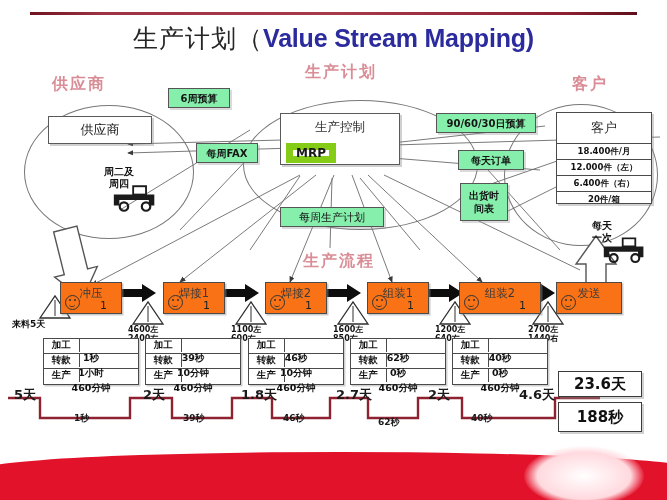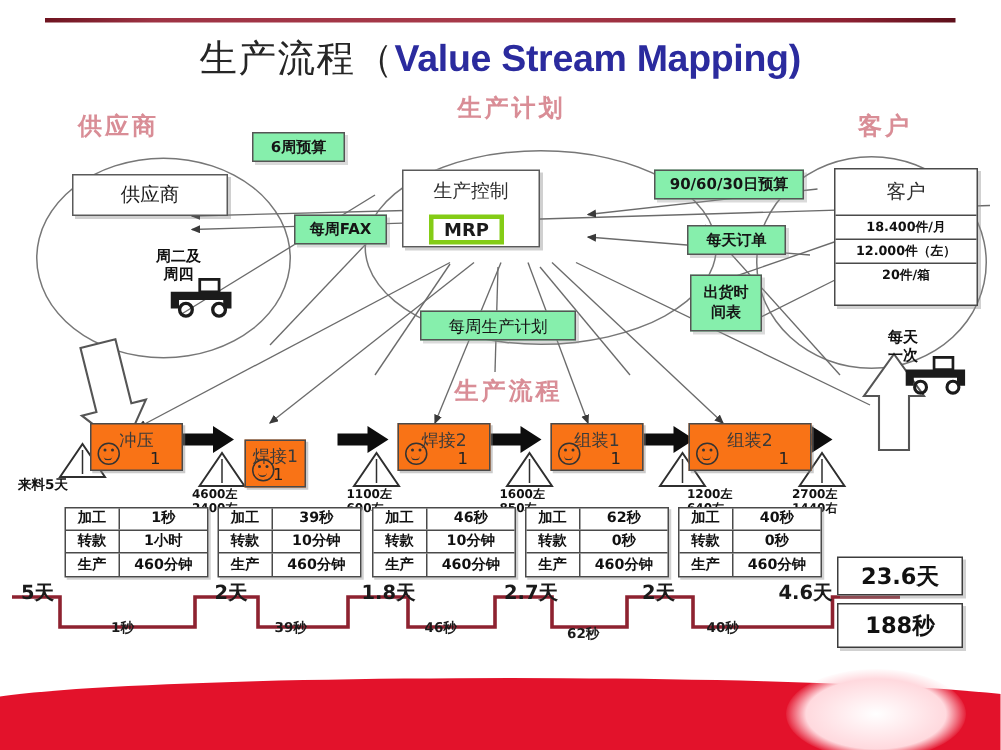--- a/index.html
+++ b/index.html
@@ -22,42 +22,42 @@
   .title .en{font-family:"Liberation Sans",sans-serif;font-size:25px;
     color:#2b2b9e;font-weight:bold;letter-spacing:-0.2px;}
 
   
   .cap{color:#d98d96;font-size:16px;font-weight:bold;letter-spacing:2px;white-space:nowrap;}
 
   
   .box{border:1px solid #5a5a5a;background:#fff;display:flex;align-items:center;
     justify-content:center;font-size:11px;color:#1a1a1a;white-space:nowrap;box-sizing:border-box;}
   .box.sh{box-shadow:2px 2px 0 rgba(120,120,120,.35);}
-  .box.b2{border:3px solid #84cc16;}
+  .box.b2{border:7px solid #84cc16;}
 
   
   .ell{border:1px solid #777;border-radius:50%;background:transparent;}
 
   
   .proc{border:1px solid #4a4a4a;background:#f97316;box-sizing:border-box;position:absolute;
     box-shadow:1.5px 1.5px 0 rgba(140,140,140,.45);}
   .proc .pname{position:absolute;left:0;top:3px;width:100%;text-align:center;
     font-size:11.5px;color:#3a3a3a;white-space:nowrap;}
   .proc .smiley{position:absolute;left:4px;bottom:3px;width:13px;height:13px;border:1px solid #333;
     border-radius:50%;}
   .proc .smiley i{position:absolute;width:2px;height:2px;background:#333;border-radius:50%;top:3px;}
   .proc .smiley i.l{left:3px;} .proc .smiley i.r{right:3px;}
   .proc .smiley u{position:absolute;left:3px;bottom:2.5px;width:6px;height:3px;
     border-bottom:1px solid #333;border-radius:0 0 6px 6px;}
   .proc .pnum{position:absolute;right:14px;bottom:1px;font-size:11px;color:#222;}
 
   
   .dtab{position:absolute;border:1px solid #4a4a4a;background:#fff;box-sizing:border-box;
     box-shadow:1.5px 1.5px 0 rgba(140,140,140,.4);}
-  .dtab .row{display:flex;height:33.33%;box-sizing:border-box;border-bottom:1px solid #4a4a4a;}
+  .dtab .row{display:flex;height:33.33%;box-sizing:border-box;border-bottom:1px solid #4a4a4a;flex-direction:column;}
   .dtab .row:last-child{border-bottom:none;}
   .dtab .k{width:38%;border-right:1px solid #4a4a4a;display:flex;align-items:center;
     justify-content:center;font-size:9.5px;color:#111;font-weight:bold;box-sizing:border-box;}
   .dtab .v{flex:1;display:flex;align-items:center;justify-content:center;
     font-size:9.5px;color:#111;font-weight:bold;box-sizing:border-box;white-space:nowrap;}
 
   
   .invlbl{position:absolute;font-size:8px;font-weight:bold;color:#111;line-height:9px;white-space:nowrap;}
 
   
@@ -97,21 +97,21 @@
   .badge .lbl{font-size:10px;color:#ffffff;font-weight:bold;white-space:nowrap;letter-spacing:.5px;}
 </style>
 </head>
 <body>
 
 <div id="stage">
 
   <div class="abs top-rule"></div>
 
   <div class="abs title">
-    <span class="cn">生产流程（</span><span class="en">Value Stream Mapping)</span>
+    <span class="cn">生产计划（</span><span class="en">Value Stream Mapping)</span>
   </div>
 
   <div class="abs ell" style="left:24px;top:105px;width:168px;height:132px;"></div>
   <div class="abs ell" style="left:243px;top:100px;width:233px;height:128px;"></div>
   <div class="abs ell" style="left:504px;top:104px;width:152px;height:140px;"></div>
 
   <svg class="abs" style="left:0;top:0;" width="667" height="500">
     <defs>
       <marker id="ah" markerWidth="7" markerHeight="7" refX="6" refY="3" orient="auto">
         <path d="M0,0 L7,3 L0,6 z" fill="#3a3a3a"></path>
@@ -199,56 +199,57 @@
   <div class="abs box sh" style="left:48px;top:116px;width:104px;height:28px;font-size:13px;">供应商</div>
   <div class="trklbl" style="left:104px;top:166px;">
     <span>周二及</span><br>
     <span>周四</span>
   </div>
 
   <div class="ibox" style="left:168px;top:88px;width:62px;height:20px;">6周预算</div>
 
   <div class="ibox" style="left:196px;top:143px;width:62px;height:20px;">每周FAX</div>
 
-  <div class="abs box sh" style="left:268px;top:113px;width:92px;height:52px;
+  <div class="abs box sh" style="left:280px;top:113px;width:120px;height:52px;
        align-items:flex-start;padding-top:5px;font-size:12.5px;color:#2f2f2f;">生产控制</div>
   <div class="abs box b2" style="left:286px;top:143px;width:50px;height:20px;font-size:12px;font-weight:bold;">MRP</div>
 
   <div class="ibox" style="left:280px;top:207px;width:104px;height:20px;font-weight:normal;font-size:11px;">每周生产计划</div>
 
   <div class="ibox" style="left:436px;top:113px;width:100px;height:20px;">90/60/30日预算</div>
   <div class="ibox" style="left:458px;top:150px;width:66px;height:20px;">每天订单</div>
   <div class="ibox" style="left:460px;top:183px;width:48px;height:38px;flex-direction:column;">
     <span>出货时</span>
     <span>间表</span>
   </div>
 
   <div class="custbox" style="left:556px;top:112px;width:96px;height:92px;">
     <div class="ch">客户</div>
     <div class="cr">18.400件/月</div>
     <div class="cr">12.000件（左）</div>
+    <div class="cr">6.400件（右）</div>
     <div class="cr">20件/箱</div>
   </div>
   <div class="trklbl" style="left:592px;top:220px;">
     <span>每天</span><br>
     <span>一次</span>
   </div>
 
   <div class="invlbl" style="left:12px;top:320px;font-size:9px;">来料5天</div>
 
   <div class="proc" style="left:60px;top:282px;width:62px;height:32px;">
     <span class="pname">冲压</span>
     <span class="smiley">
         <i class="l"></i>
         <i class="r"></i>
         <u></u>
       </span>
     <span class="pnum">1</span>
   </div>
-  <div class="proc" style="left:163px;top:293px;width:41px;height:32px;">
+  <div class="proc" style="left:163px;top:282px;width:62px;height:32px;">
     <span class="pname">焊接1</span>
     <span class="smiley">
         <i class="l"></i>
         <i class="r"></i>
         <u></u>
       </span>
     <span class="pnum">1</span>
   </div>
   <div class="proc" style="left:265px;top:282px;width:62px;height:32px;">
     <span class="pname">焊接2</span>
@@ -269,35 +270,44 @@
     <span class="pnum">1</span>
   </div>
   <div class="proc" style="left:459px;top:282px;width:82px;height:32px;">
     <span class="pname">组装2</span>
     <span class="smiley">
         <i class="l"></i>
         <i class="r"></i>
         <u></u>
       </span>
     <span class="pnum">1</span>
+  </div>
+  <div class="proc" style="left:556px;top:282px;width:66px;height:32px;">
+    <span class="pname">发送</span>
+    <span class="smiley">
+        <i class="l"></i>
+        <i class="r"></i>
+        <u></u>
+      </span>
+    <span class="pnum"></span>
   </div>
 
   <div class="invlbl" style="left:128px;top:325px;">
     <span>4600左</span><br>
     <span>2400右</span>
   </div>
   <div class="invlbl" style="left:231px;top:325px;">
     <span>1100左</span><br>
     <span>600右</span>
   </div>
   <div class="invlbl" style="left:333px;top:325px;">
     <span>1600左</span><br>
     <span>850右</span>
   </div>
-  <div class="invlbl" style="left:435px;top:325px;margin-left:23px;">
+  <div class="invlbl" style="left:435px;top:325px;">
     <span>1200左</span><br>
     <span>640右</span>
   </div>
   <div class="invlbl" style="left:528px;top:325px;">
     <span>2700左</span><br>
     <span>1440右</span>
   </div>
 
   <div class="dtab" style="left:43px;top:338px;width:96px;height:47px;">
     <div class="row">

